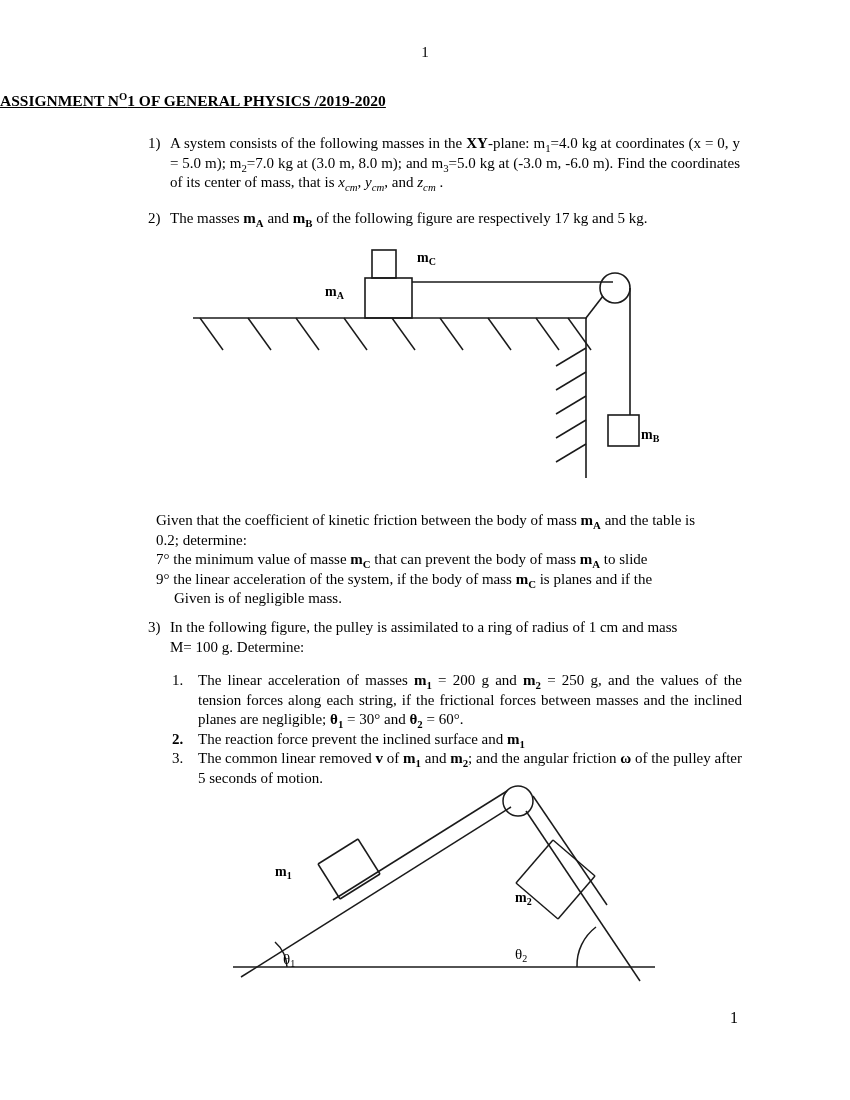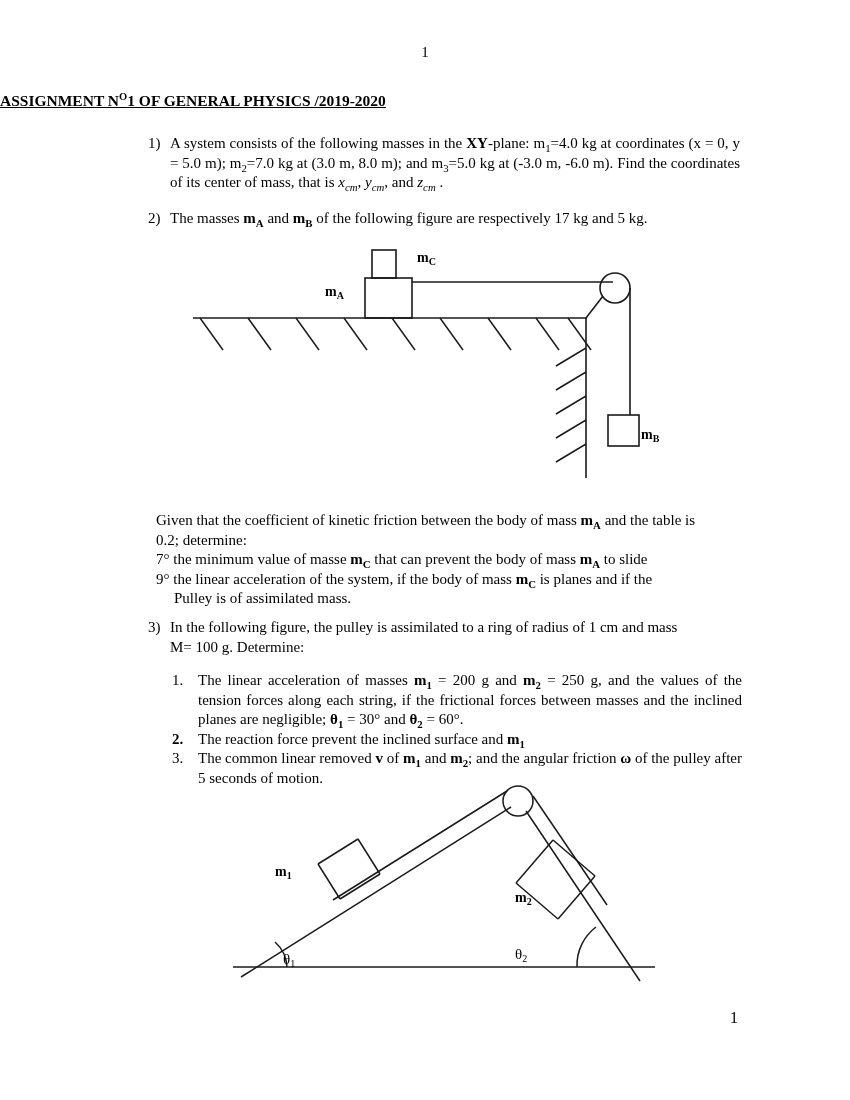--- a/index.html
+++ b/index.html
@@ -200,21 +200,21 @@
       <text class="fig-label" x="242" y="24">m<tspan class="sb" dy="3">C</tspan></text>
       <text class="fig-label" x="466" y="201">m<tspan class="sb" dy="3">B</tspan></text>
     </svg>
   </div>
 
   <div class="given-block">
     <div class="justified"><span>Given that the coefficient of kinetic friction between the body of mass </span><b>m</b><b><sub class="sm">A</sub></b><span> and the table is</span></div>
     <div>0.2; determine:</div>
     <div><span>7° the minimum value of masse </span><b>m</b><b><sub class="sm">C</sub></b><span> that can prevent the body of mass </span><b>m</b><b><sub class="sm">A</sub></b><span> to slide</span></div>
     <div><span>9° the linear acceleration of the system, if the body of mass </span><b>m</b><b><sub class="sm">C</sub></b><span> is planes and if the</span></div>
-    <div style="padding-left:18px">Pulley is of assimilated mass.</div>
+    <div style="padding-left:18px">Given is of negligible mass.</div>
   </div>
 
   <div class="q-block q3">
     <span class="q-num">3)</span>
     <div class="q-body">
       <div>In the following figure, the pulley is assimilated to a ring of radius of 1 cm and mass</div>
       <div>M= 100 g. Determine:</div>
     </div>
   </div>
 

